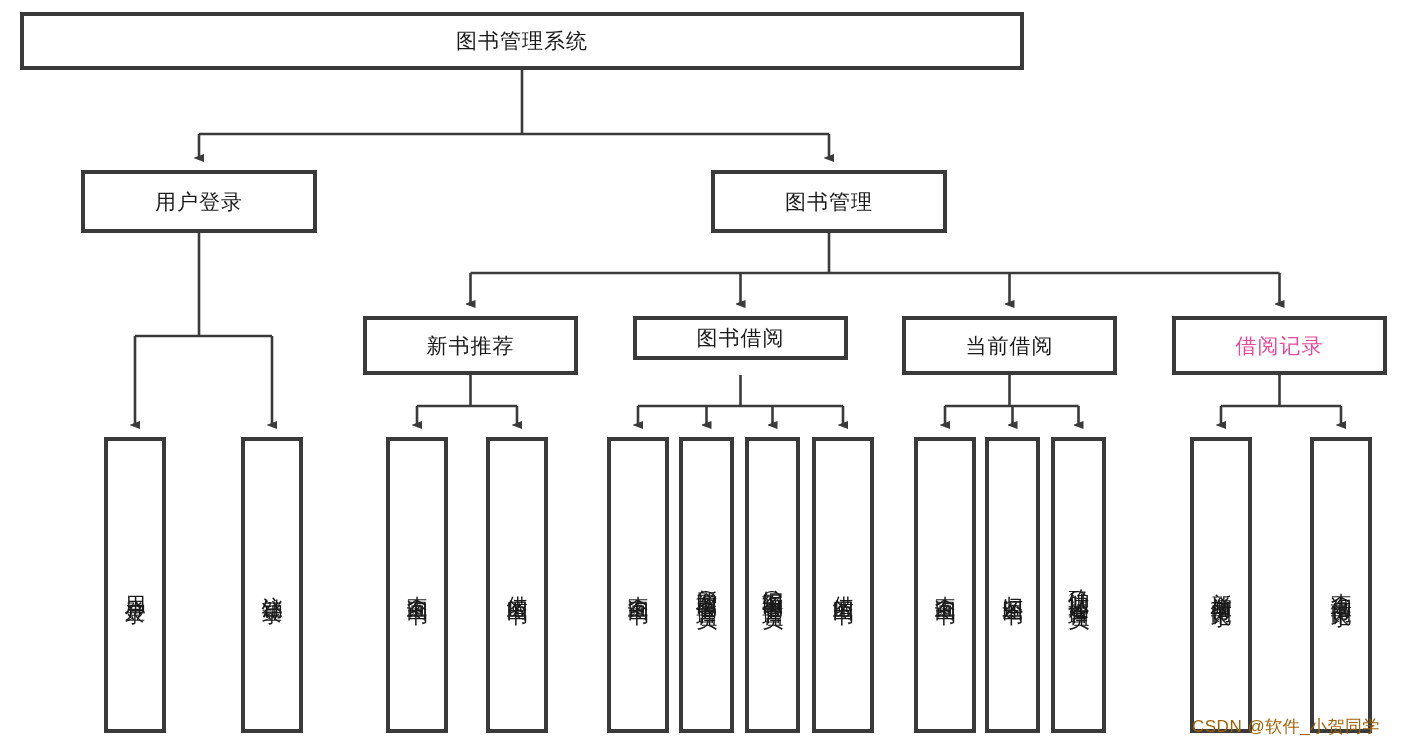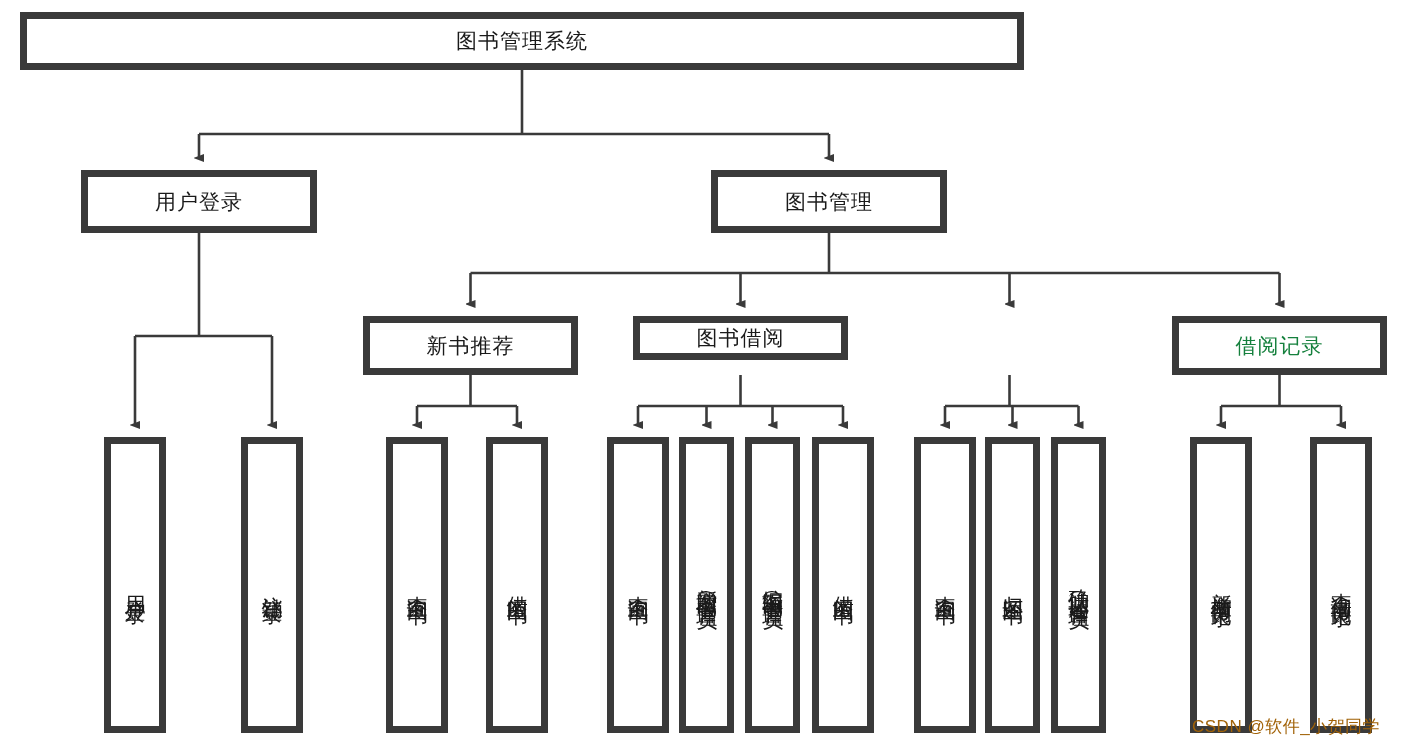--- a/index.html
+++ b/index.html
@@ -23,21 +23,21 @@
     left: 0;
     top: 0;
     width: 1405px;
     height: 747px;
     pointer-events: none;
   }
   .node {
     position: absolute;
     box-sizing: border-box;
     background: #ffffff;
-    border: 7px solid #be185d;
+    border: 4px solid #be185d;
     display: flex;
     align-items: center;
     justify-content: center;
     color: #1a1a1a;
     text-align: center;
     z-index: 2;
   }
   .node.horiz {
     font-size: 21px;
     line-height: 1.2;
@@ -124,21 +124,24 @@
   <div class="node horiz" style="left: 711px; top: 170px; width: 236px; height: 63px; border-color: rgb(58, 58, 58); background: rgb(255, 255, 255); color: rgb(26, 26, 26);">
     <span class="label">图书管理</span>
   </div>
 
   <div class="node horiz" style="left: 363px; top: 316px; width: 215px; height: 59px; border-color: rgb(58, 58, 58); background: rgb(255, 255, 255); color: rgb(26, 26, 26);">
     <span class="label">新书推荐</span>
   </div>
   <div class="node horiz" style="left: 633px; top: 316px; width: 215px; height: 44px; border-color: rgb(58, 58, 58); background: rgb(255, 255, 255); color: rgb(26, 26, 26);">
     <span class="label">图书借阅</span>
   </div>
-  <div class="node horiz" style="left: 1172px; top: 316px; width: 215px; height: 59px; border-color: rgb(58, 58, 58); background: rgb(255, 255, 255); color: #15803d;">
+  <div class="node horiz" style="left: 902px; top: 316px; width: 215px; height: 59px; border-color: rgb(58, 58, 58); background: rgb(255, 255, 255); color: rgb(26, 26, 26);">
+    <span class="label">当前借阅</span>
+  </div>
+  <div class="node horiz" style="left: 1172px; top: 316px; width: 215px; height: 59px; border-color: rgb(58, 58, 58); background: rgb(255, 255, 255); color: #ec4899;">
     <span class="label">借阅记录</span>
   </div>
 
   <div class="node vert" style="left: 104px; top: 437px; width: 62px; height: 296px; border-color: rgb(58, 58, 58); background: rgb(255, 255, 255); color: rgb(26, 26, 26);">
     <span class="label">用户登录</span>
   </div>
   <div class="node vert" style="left: 241px; top: 437px; width: 62px; height: 296px; border-color: rgb(58, 58, 58); background: rgb(255, 255, 255); color: rgb(26, 26, 26);">
     <span class="label">注销登录</span>
   </div>
   <div class="node vert" style="left: 386px; top: 437px; width: 62px; height: 296px; border-color: rgb(58, 58, 58); background: rgb(255, 255, 255); color: rgb(26, 26, 26);">

